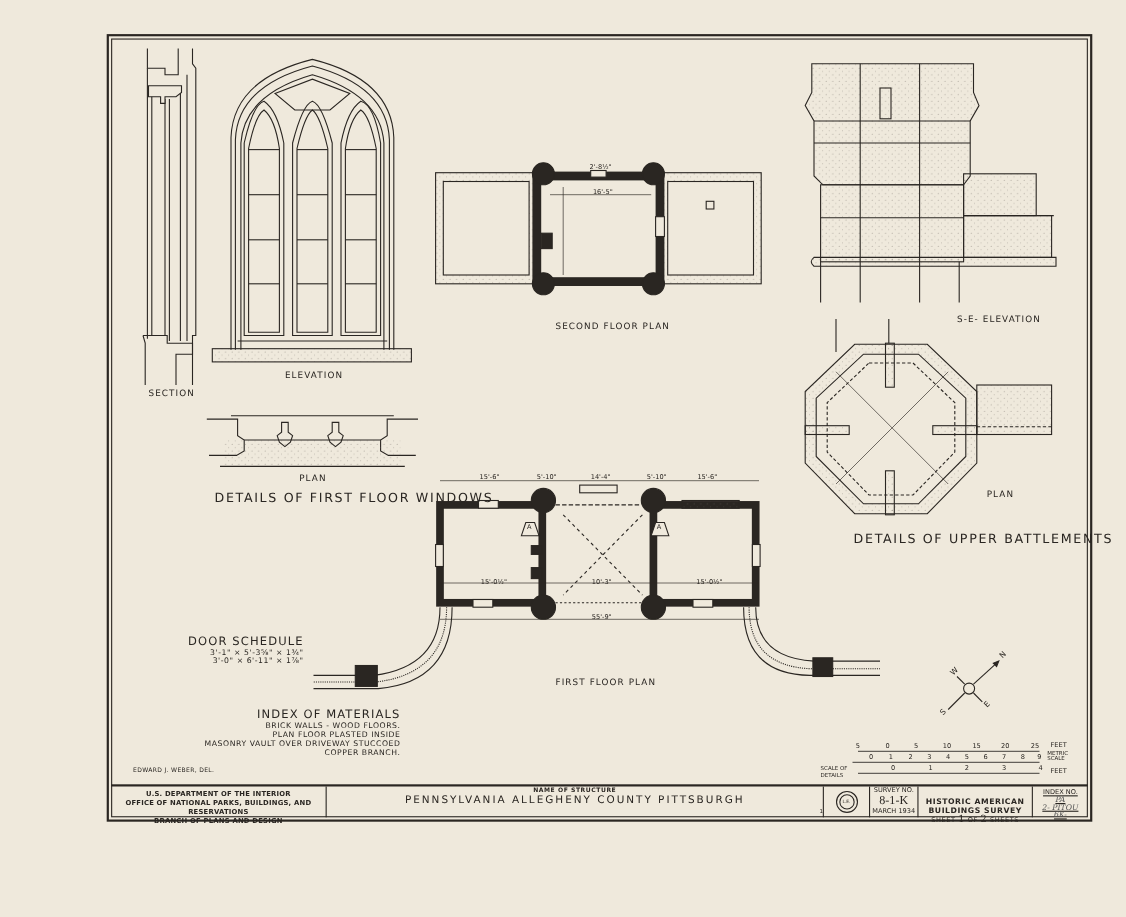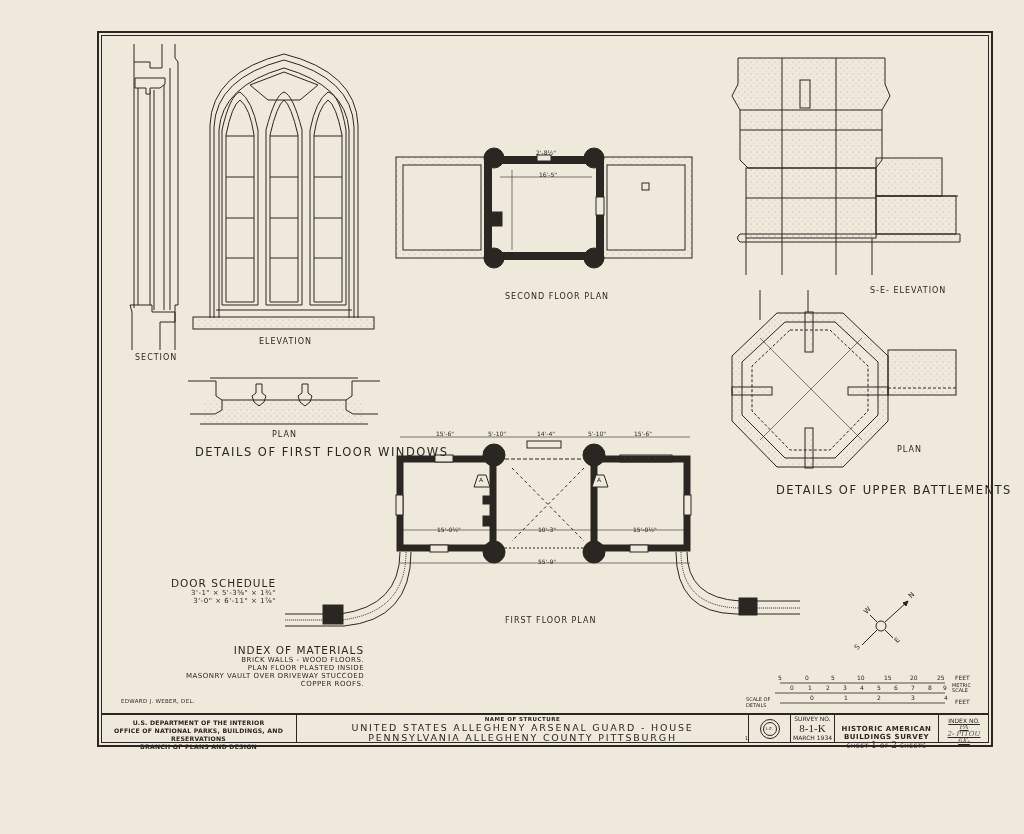--- a/index.html
+++ b/index.html
@@ -270,38 +270,37 @@
 <div class="notes" style="left:171px;top:578px;">
   <div class="title">DOOR SCHEDULE</div>
   <div>3'-1" × 5'-3⅝" × 1¾"</div>
   <div>3'-0" × 6'-11" × 1⅞"</div>
 </div>
 <div class="notes" style="left:186px;top:645px;">
   <div class="title">INDEX OF MATERIALS</div>
   <div>BRICK WALLS - WOOD FLOORS.</div>
   <div>PLAN FLOOR PLASTED INSIDE</div>
   <div>MASONRY VAULT OVER DRIVEWAY STUCCOED</div>
-  <div>COPPER ROOFS.</div>
+  <div>COPPER BRANCH.</div>
 </div>
 <div class="lbl" style="left:121px;top:698px;font-size:5.5px;letter-spacing:0.3px;">EDWARD J. WEBER, DEL.</div>
 
 <div class="lbl" style="left:955px;top:674px;font-size:6px;letter-spacing:0;">FEET</div>
 <div class="lbl" style="left:952px;top:683px;font-size:5px;letter-spacing:0;width:30px;white-space:normal;line-height:5px;">METRIC SCALE</div>
 <div class="lbl" style="left:955px;top:698px;font-size:6px;letter-spacing:0;">FEET</div>
 <div class="lbl" style="left:746px;top:697px;font-size:5px;letter-spacing:0;width:26px;white-space:normal;line-height:5.5px;">SCALE OF DETAILS</div>
 
 <div class="tb">
   <div class="tb-cell tb-dept">
     <div>U.S. DEPARTMENT OF THE INTERIOR</div>
     <div>OFFICE OF NATIONAL PARKS, BUILDINGS, AND RESERVATIONS</div>
     <div>BRANCH OF PLANS AND DESIGN</div>
   </div>
   <div class="tb-cell tb-name">
     <div class="cap">NAME OF STRUCTURE</div>
-    <div class="line1">UNITED   STATES  ALLEGHENY  ARSENAL  GUARD - HOUSE</div>
     <div class="line2">PENNSYLVANIA  ALLEGHENY  COUNTY  PITTSBURGH</div>
     <div style="position:absolute;left:448px;top:20px;font-size:5px;">1</div>
   </div>
   <div class="tb-cell tb-seal">
     <div style="width:20px;height:20px;margin:4px auto 0;border:1px solid #2a2622;border-radius:50%;box-sizing:border-box;display:flex;align-items:center;justify-content:center;">
       <div style="width:12px;height:12px;border:1px solid #2a2622;border-radius:50%;font-size:4px;line-height:11px;text-align:center;">L.E.</div>
     </div>
   </div>
   <div class="tb-cell tb-survey">
     <div>SURVEY NO.</div>

